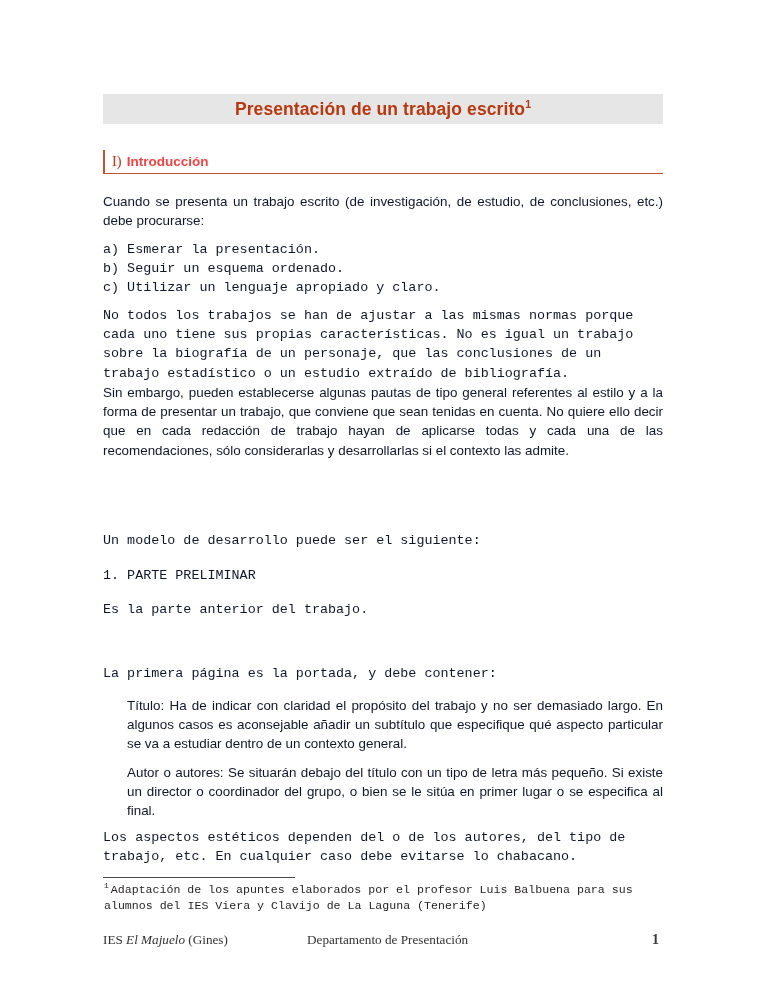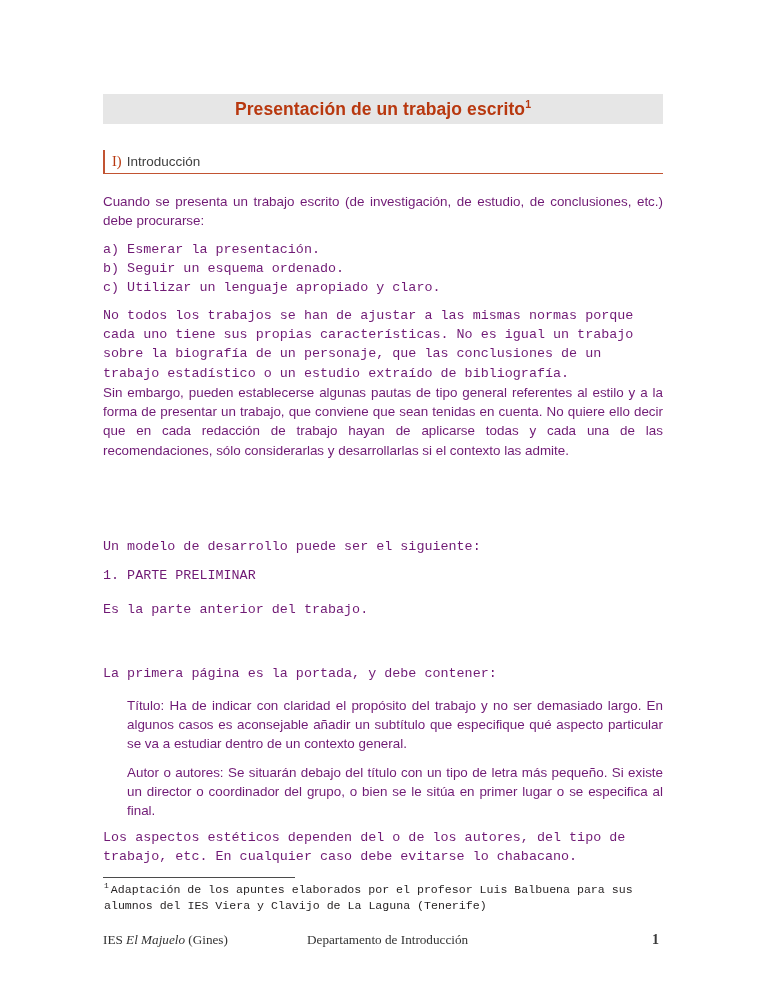--- a/index.html
+++ b/index.html
@@ -70,54 +70,54 @@
   .section-head .roman {
     font-family: "Liberation Serif", serif;
     font-size: 14.5px;
     font-weight: normal;
     color: #b8380f;
     vertical-align: baseline;
   }
   .section-head .sec-label {
     font-family: "Liberation Sans", sans-serif;
     font-size: 13.5px;
-    font-weight: normal;
-    color: #404040;
+    font-weight: bold;
+    color: #ef4444;
     margin-left: 5px;
   }
   .section-head .inner {
     display: block;
     padding-top: 2px;
   }
   #sec-1 { top: 150px; }
   #sec-2 { top: 496px; }
 
   
   .body-block {
     position: absolute;
     left: 103px;
     width: 560px;
     font-size: 13.4px;
     line-height: 19.2px;
-    color: #701a75;
+    color: #0f172a;
   }
   .justify { text-align: justify; text-align-last: left; }
   .left { text-align: left; font-family: Liberation Mono, monospace; }
   .indent {
     left: 127px;
     width: 536px;
   }
   .bold { font-weight: bold; }
 
   #p-intro    { top: 192px; }
   #list-abc   { top: 240px; }
   #p-notodos  { top: 306px; }
   #p-sinembargo { top: 383px; }
 
-  #p-modelo   { top: 531px; margin-top: 6px; }
+  #p-modelo   { top: 531px; }
   #p-parte    { top: 566px; }
   #p-esparte  { top: 600px; }
   #h-portada  { top: 631px; }
   #p-primera  { top: 664px; }
   #p-titulo   { top: 696px; }
   #p-autor    { top: 763px; }
   #p-aspectos { top: 828px; }
 
   .line { display: block; }
 
@@ -212,17 +212,17 @@
   <div class="body-block left" id="p-primera">La primera página es la portada, y debe contener:</div>
   <div class="body-block justify indent" id="p-titulo">Título: Ha de indicar con claridad el propósito del trabajo y no ser demasiado largo. En algunos casos es aconsejable añadir un subtítulo que especifique qué aspecto particular se va a estudiar dentro de un contexto general.</div>
   <div class="body-block justify indent" id="p-autor">Autor o autores: Se situarán debajo del título con un tipo de letra más pequeño. Si existe un director o coordinador del grupo, o bien se le sitúa en primer lugar o se especifica al final.</div>
   <div class="body-block left" id="p-aspectos">Los aspectos estéticos dependen del o de los autores, del tipo de trabajo, etc. En cualquier caso debe evitarse lo chabacano.</div>
 
   <div class="footnote-rule"></div>
   <div class="footnote"><sup>1</sup><span>Adaptación de los apuntes elaborados por el profesor Luis Balbuena para sus alumnos del IES Viera y Clavijo de La Laguna (Tenerife)</span></div>
 
   <div class="footer">
     <span class="left-cell"><span>IES </span><em>El Majuelo</em><span> (Gines)</span></span>
-    <span class="center-cell">Departamento de Introducción</span>
+    <span class="center-cell">Departamento de Presentación</span>
     <span class="page-num">1</span>
   </div>
 
 </div>
 
 </body></html>

